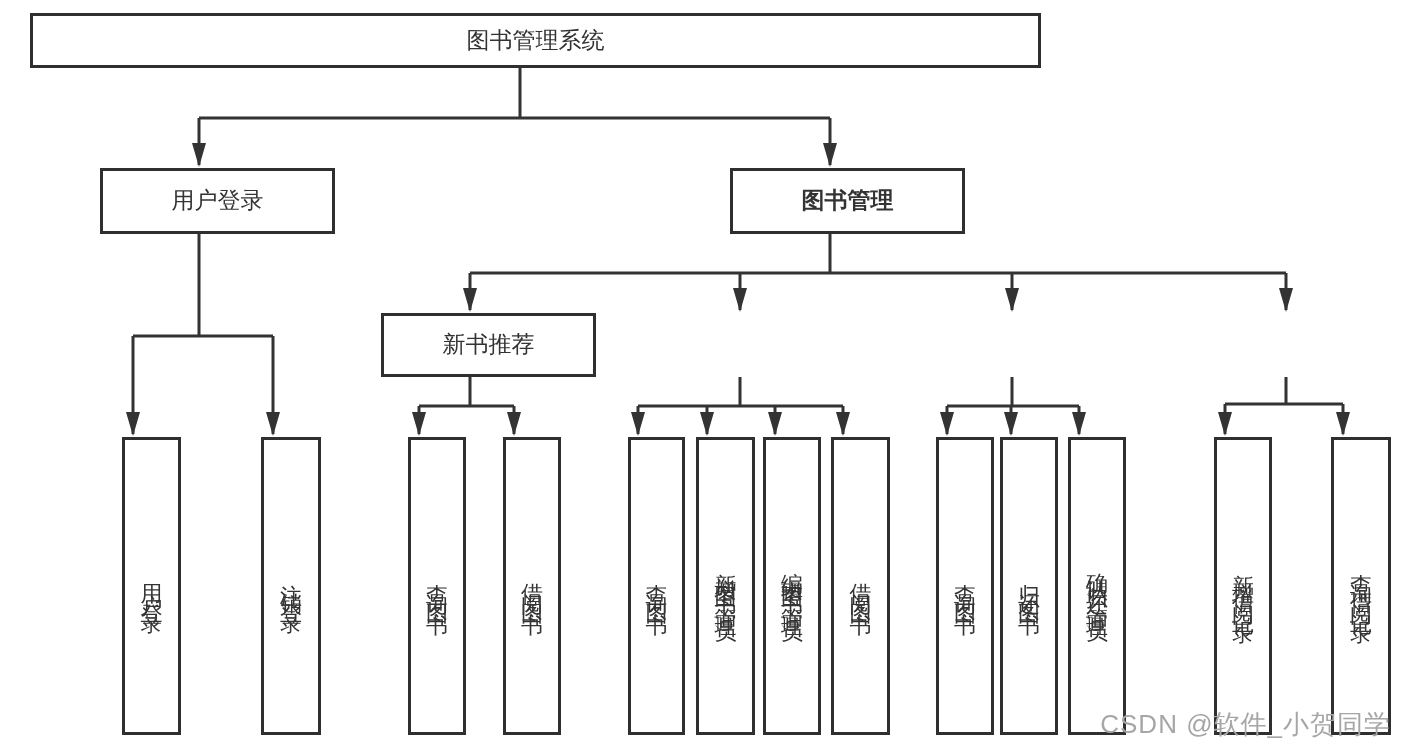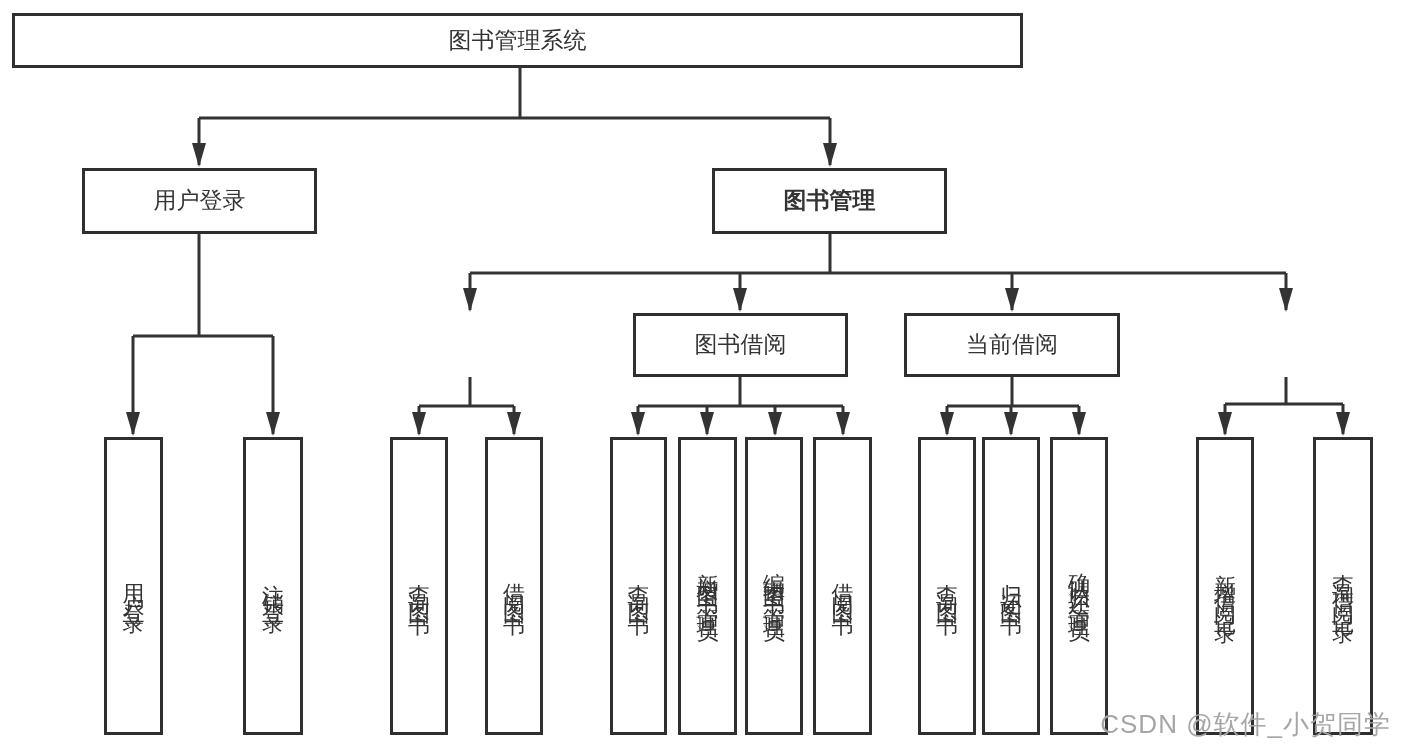--- a/index.html
+++ b/index.html
@@ -35,20 +35,21 @@
     position: absolute;
     background: var(--bg-color);
     border: 3px solid var(--border-color);
     display: flex;
     align-items: center;
     justify-content: center;
     color: var(--text-color);
     font-size: 23px;
     text-align: center;
     line-height: 1.2;
+    margin-left: 18px;
   }
   .leaf { font-size: 22px; }
   .leaf .vtext {
     writing-mode: vertical-rl;
     text-orientation: mixed;
     letter-spacing: 10px;
     line-height: 1;
     display: block;
   }
   .leaf .vtext.tight { letter-spacing: 7px; }
@@ -127,22 +128,21 @@
     <path class="link" d="M1286,377 L1286,404 M1225,404 L1343,404"></path>
     <path class="link" d="M1225,404 L1225,434" marker-end="url(#arrow)"></path>
     <path class="link" d="M1343,404 L1343,434" marker-end="url(#arrow)"></path>
   </svg>
 
   <div class="node" id="n-root">图书管理系统</div>
 
   <div class="node" id="n-user-login">用户登录</div>
   <div class="node" id="n-book-mgmt">图书管理</div>
 
-  <div class="node" id="n-book-borrow">图书借阅</div>
-  <div class="node" id="n-current-borrow">当前借阅</div>
+  <div class="node" id="n-new-book-rec">新书推荐</div>
 
   <div class="node leaf" id="n-leaf-user-login">
     <span class="vtext">用户登录</span>
   </div>
   <div class="node leaf" id="n-leaf-logout">
     <span class="vtext">注销登录</span>
   </div>
 
   <div class="node leaf" id="n-leaf-query-books-rec">
     <span class="vtext">查询图书</span>

